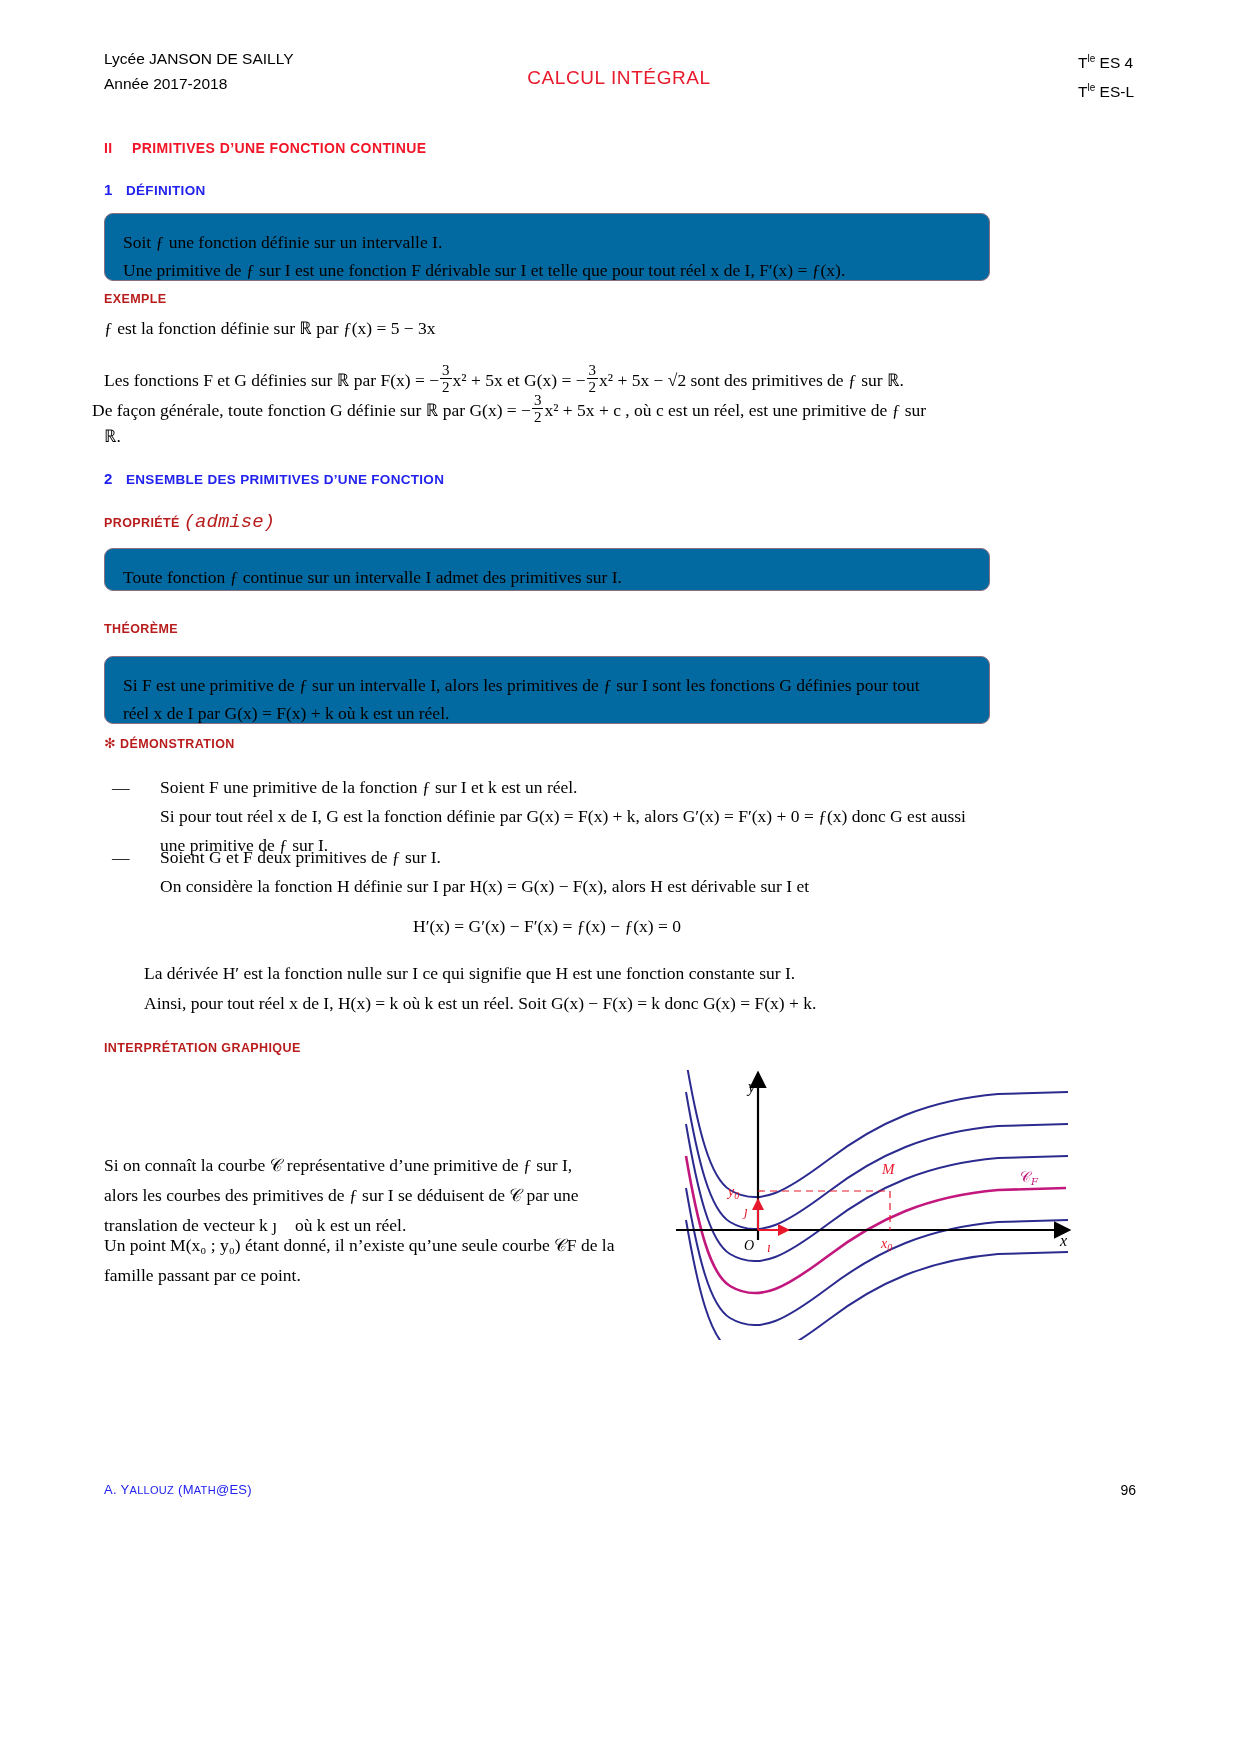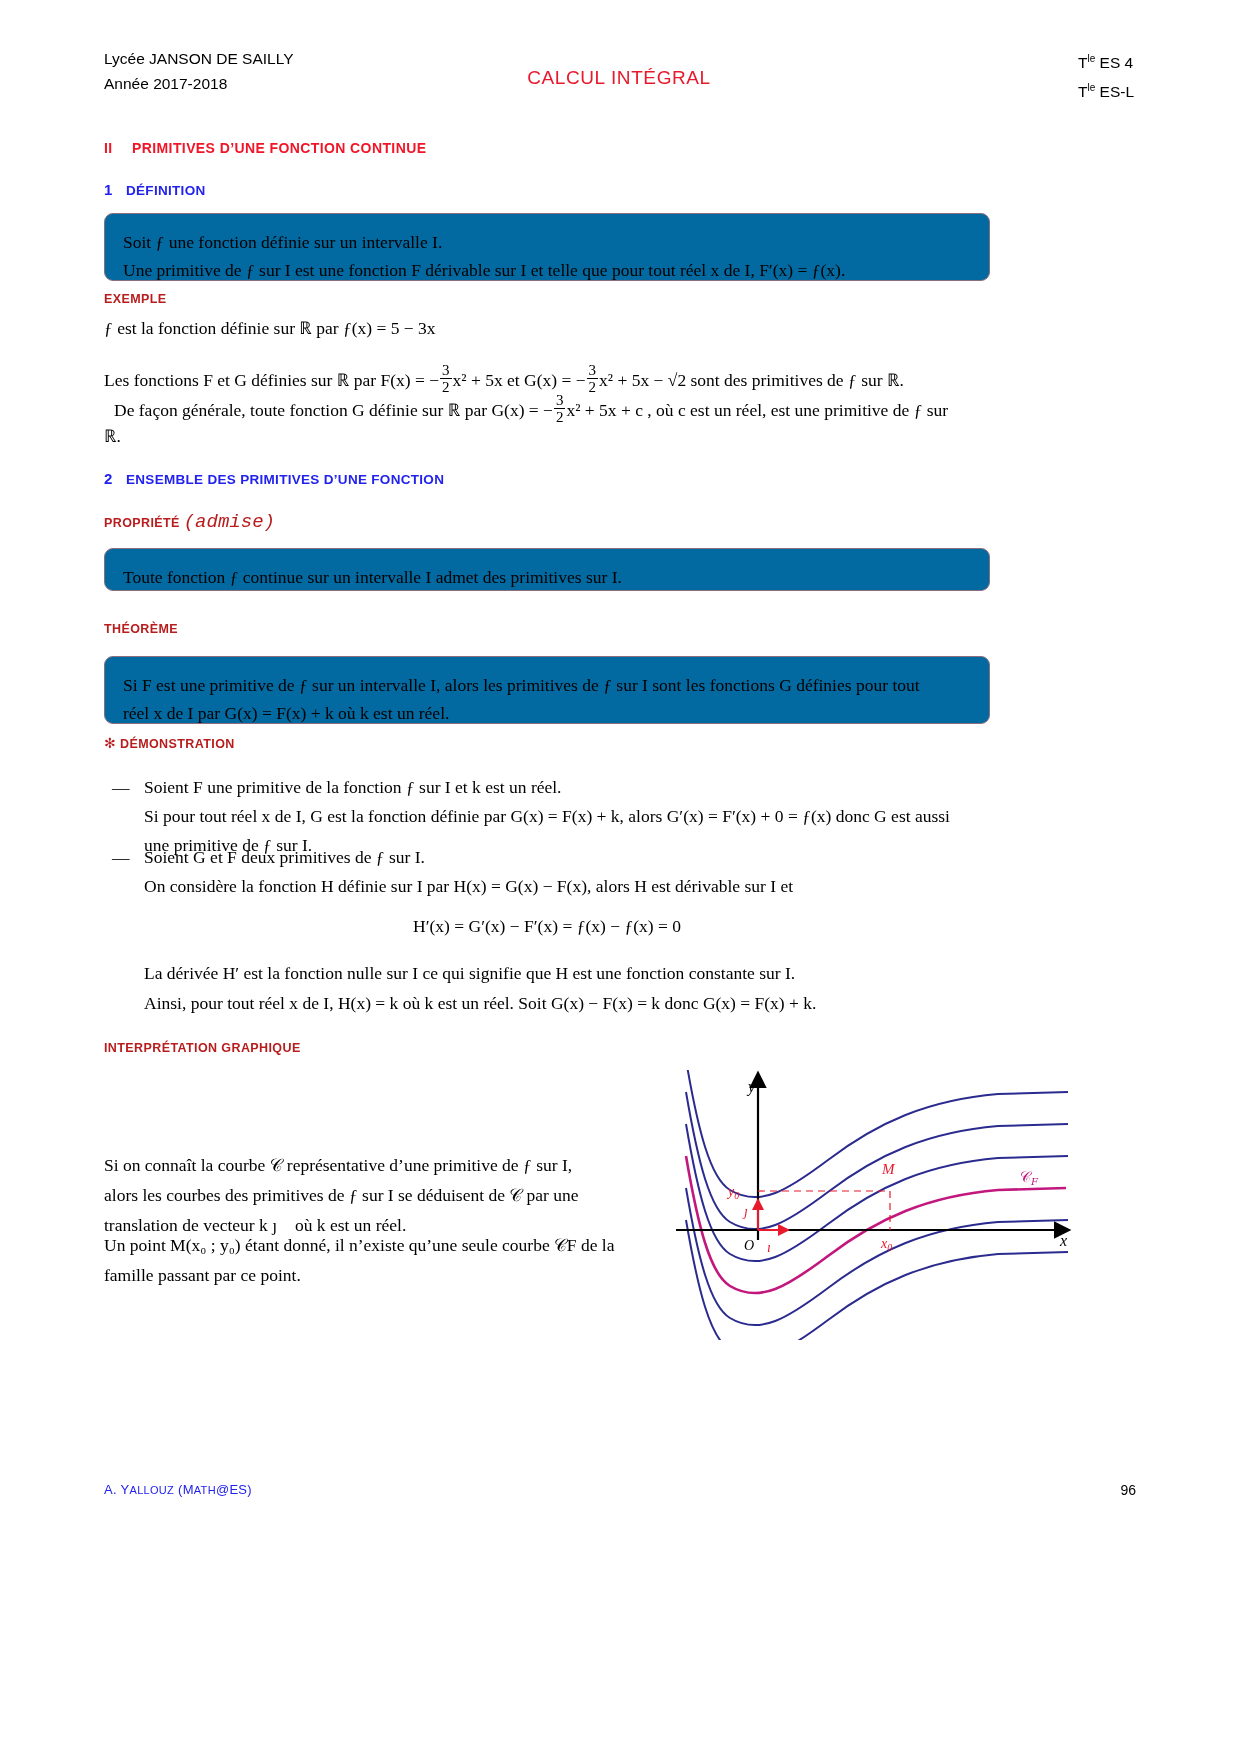--- a/index.html
+++ b/index.html
@@ -36,21 +36,21 @@
   
   .box{position:absolute;left:104px;width:886px;
      background:#0369a1;border:1.1px solid #8d6e7e;border-radius:9px;
      box-sizing:border-box;padding:14px 18px 13px 18px;
      font-size:17.5px;line-height:28px;}
 
   
   .para{position:absolute;font-size:17.5px;line-height:30px;}
   .dash-item{position:absolute;font-size:17.5px;line-height:29px;}
   .dash{position:absolute;left:0;top:0;}
-  .dash-body{margin-left:32px;display:block;}
+  .dash-body{margin-left:48px;display:block;}
 
   
   .frac{display:inline-block;vertical-align:-0.42em;text-align:center;font-size:15px;line-height:1.08;margin:0 1px;}
   .frac .n{display:block;padding:0 2px;}
   .frac .d{display:block;border-top:1.1px solid #000;padding:0 2px;}
 
   
   .display{position:absolute;left:104px;width:886px;text-align:center;font-size:17.5px;}
 
   
@@ -94,21 +94,21 @@
   </div>
 
   <div class="h-lab" style="top:292px">EXEMPLE</div>
 
   <div class="para" style="left:104px;top:313px;width:900px">ƒ est la fonction définie sur ℝ par ƒ(x) = 5 − 3x</div>
 
   <div class="para" style="left:104px;top:362px;width:960px">
     <span>Les fonctions F et G définies sur ℝ par F(x) = −</span><span class="frac"><span class="n">3</span><span class="d">2</span></span><span>x² + 5x et G(x) = −</span><span class="frac"><span class="n">3</span><span class="d">2</span></span><span>x² + 5x − √2 sont des primitives de ƒ sur ℝ.</span>
   </div>
 
-  <div class="para" style="left:114px;top:392px;width:960px">
+  <div class="para" style="left:92px;top:392px;width:960px">
     <span>De façon générale, toute fonction G définie sur ℝ par G(x) = −</span><span class="frac"><span class="n">3</span><span class="d">2</span></span><span>x² + 5x + c , où c est un réel, est une primitive de ƒ sur</span>
   </div>
   <div class="para" style="left:104px;top:421px">ℝ.</div>
 
   <div class="h-sub" style="top:470px">
     <span class="num">2</span><span>ENSEMBLE DES PRIMITIVES D’UNE FONCTION</span>
   </div>
 
   <div class="h-lab" style="top:511px">
     <span>PROPRIÉTÉ</span>

